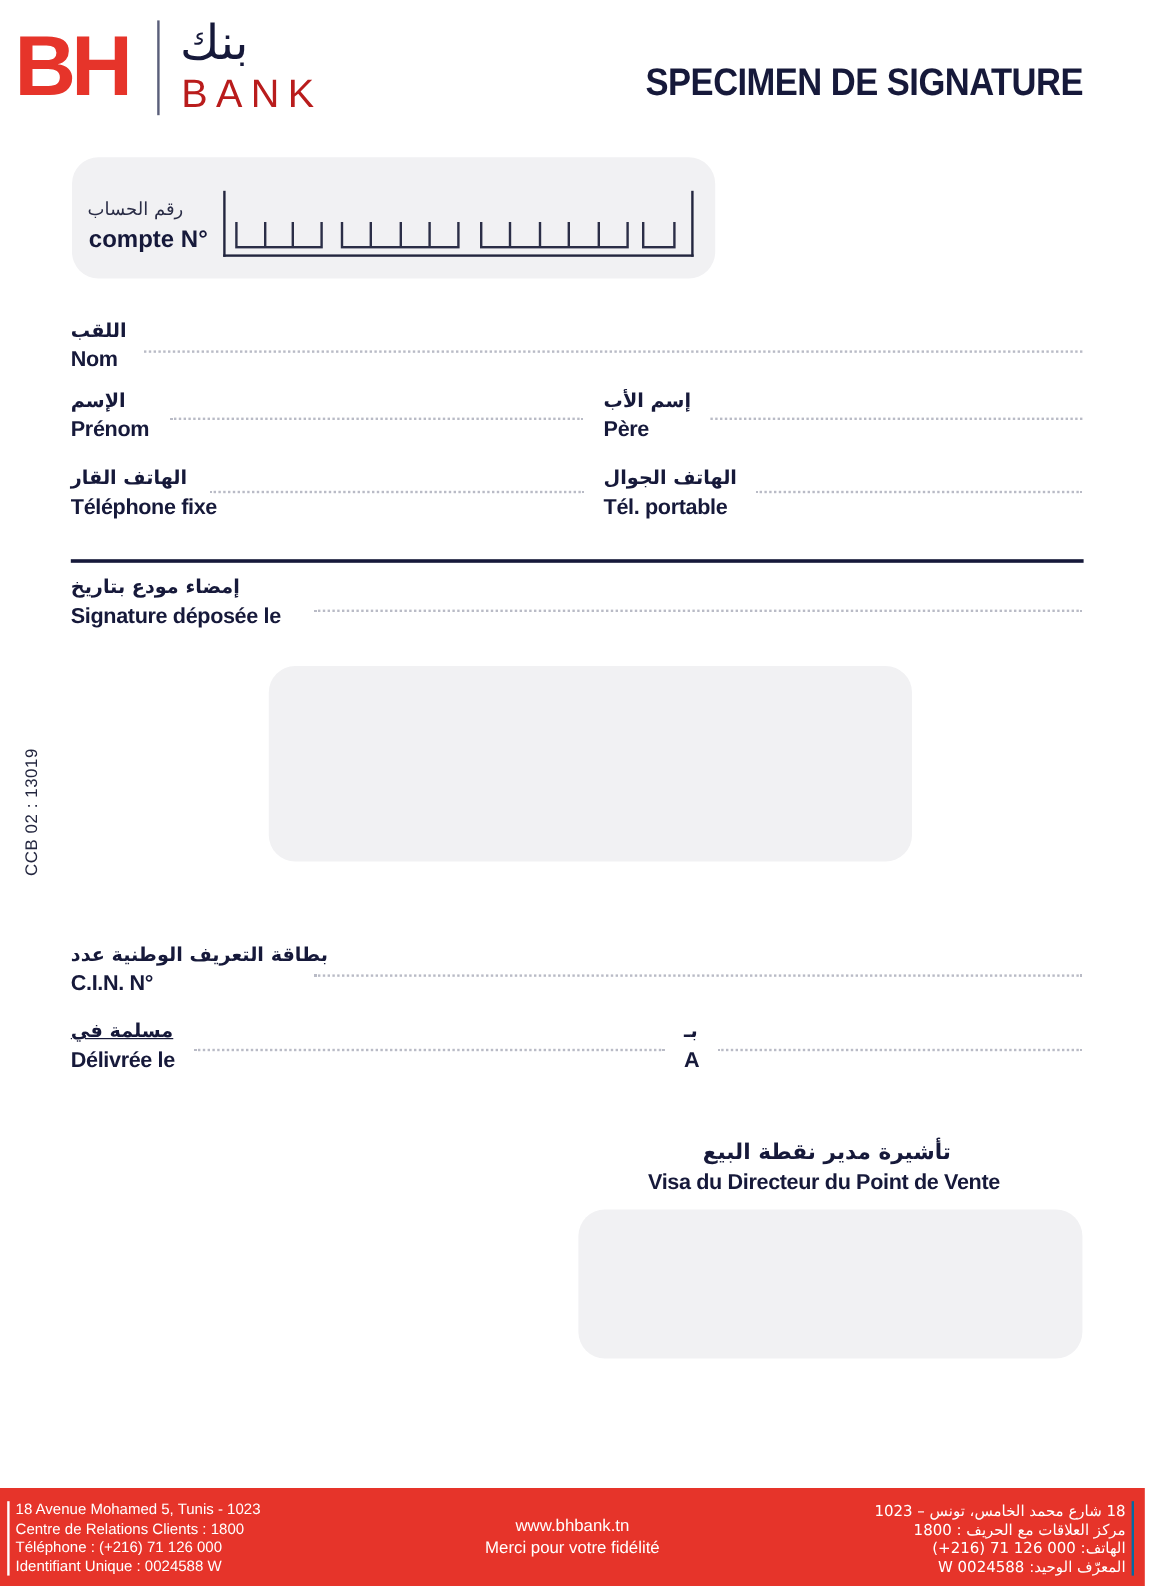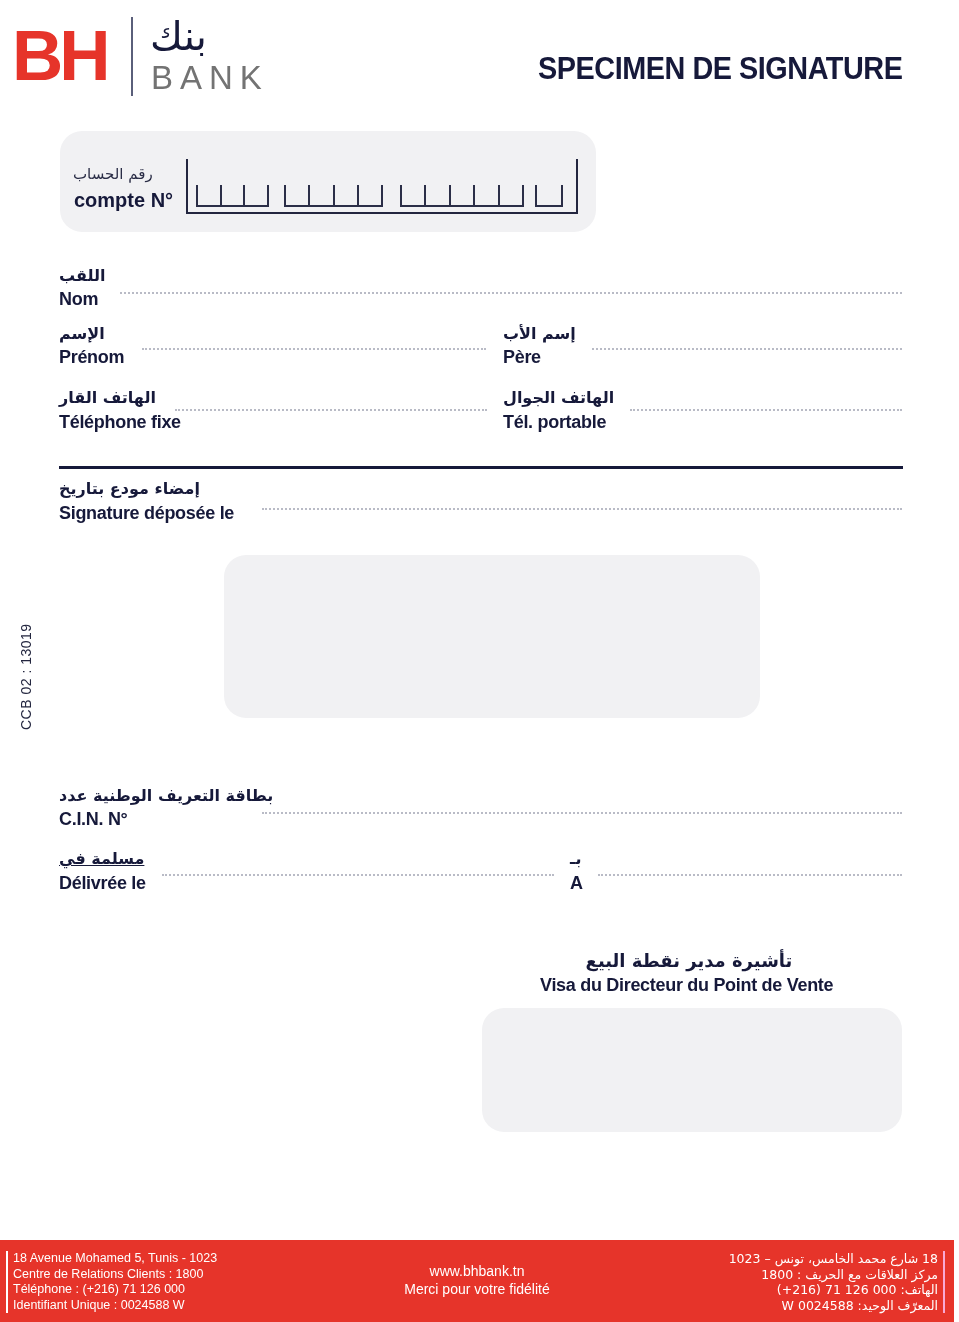--- a/index.html
+++ b/index.html
@@ -8,21 +8,21 @@
     background: #ffffff; font-family: "Liberation Sans", sans-serif; color: #16193a;
   }
   .abs { position: absolute; }
 
   
   .logo-bh { left: 12px; top: 18px; font-size: 71px; font-weight: bold; color: #e6342a;
     letter-spacing: -4px; line-height: 76px; font-family: "Liberation Sans", sans-serif; }
   .logo-divider { left: 131px; top: 17px; width: 2px; height: 79px; background: #5a5f7a; }
   .logo-arabic { left: 150px; top: 14px; font-size: 40px; color: #16193a; line-height: 44px;
     font-family: "DejaVu Sans", sans-serif; }
-  .logo-bank { left: 151px; top: 60px; font-size: 33px; color: #737373; letter-spacing: 7px;
+  .logo-bank { left: 151px; top: 60px; font-size: 33px; color: #b91c1c; letter-spacing: 7px;
     line-height: 36px; font-family: "Liberation Sans", sans-serif; }
 
   .doc-title { left: 538px; top: 50px; font-size: 32px; font-weight: bold; color: #16193a;
     letter-spacing: -0.5px; font-family: "Liberation Sans Narrow", "Liberation Sans", sans-serif;
     transform: scaleX(0.9); transform-origin: left top; white-space: nowrap; }
 
   
   .account-box { left: 60px; top: 131px; width: 536px; height: 101px; background: #f1f1f3; border-radius: 22px; }
   .account-ar { left: 73px; top: 165px; font-size: 15px; color: #2a2d46; font-family: "DejaVu Sans", sans-serif; }
   .account-fr { left: 74px; top: 189px; font-size: 20px; font-weight: bold; color: #16193a; }
@@ -46,21 +46,21 @@
 
   .visa-ar { left: 552px; top: 950px; width: 274px; text-align: center; font-size: 18px; font-weight: bold;
     font-family: "DejaVu Sans", sans-serif; color: #16193a; }
   .visa-fr { left: 540px; top: 975px; width: 298px; font-size: 18px; font-weight: bold; color: #16193a; white-space: nowrap; letter-spacing: -0.3px; }
 
   
   .footer { left: 0; top: 1240px; width: 954px; height: 82px; background: #e6342a; }
   .footer-left { left: 6px; top: 1251px; border-left: 2px solid #ffffff; padding-left: 5px;
     font-size: 12.5px; line-height: 15.5px; color: #ffffff; white-space: nowrap; }
   .footer-center { left: 377px; top: 1262px; width: 200px; text-align: center; font-size: 14px; line-height: 18px; color: #ffffff; }
-  .footer-right { right: 14px; top: 1251px; border-right: 2px solid #f9a8d4; padding-right: 5px;
+  .footer-right { right: 14px; top: 1251px; border-right: 2px solid #0369a1; padding-right: 5px;
     font-size: 12.5px; line-height: 15.5px; color: #ffffff; text-align: right; direction: rtl;
     font-family: "DejaVu Sans", sans-serif; white-space: nowrap; }
   .footer-line { display: block; }
 </style>
 </head>
 <body>
 
 <div class="abs logo-bh">BH</div>
 <div class="abs logo-divider"></div>
 <div class="abs logo-arabic">بنك</div>

